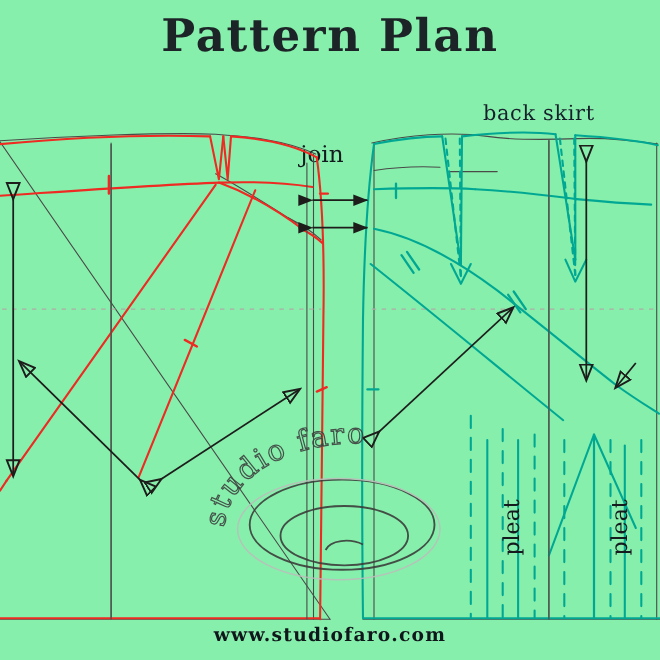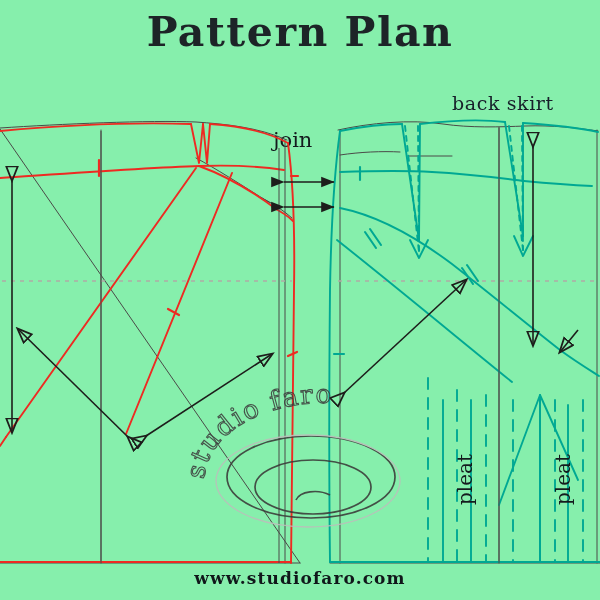--- a/index.html
+++ b/index.html
@@ -31,21 +31,21 @@
   .panel-label {
     position: absolute;
     font-family: "DejaVu Serif", "Liberation Serif", serif;
     font-size: 19px;
     font-weight: 400;
     letter-spacing: 0.6px;
     color: #17202a;
     white-space: nowrap;
   }
   #label-front { left: 32px; top: 92px; }
-  #label-back  { left: 452px; top: 92px; }
+  #label-back  { left: 439px; top: 92px; }
   #label-join {
     position: absolute;
     left: 273px;
     top: 128px;
     font-family: "DejaVu Serif", "Liberation Serif", serif;
     font-size: 21px;
     color: #131a1d;
     white-space: nowrap;
   }
   .pleat-label {

